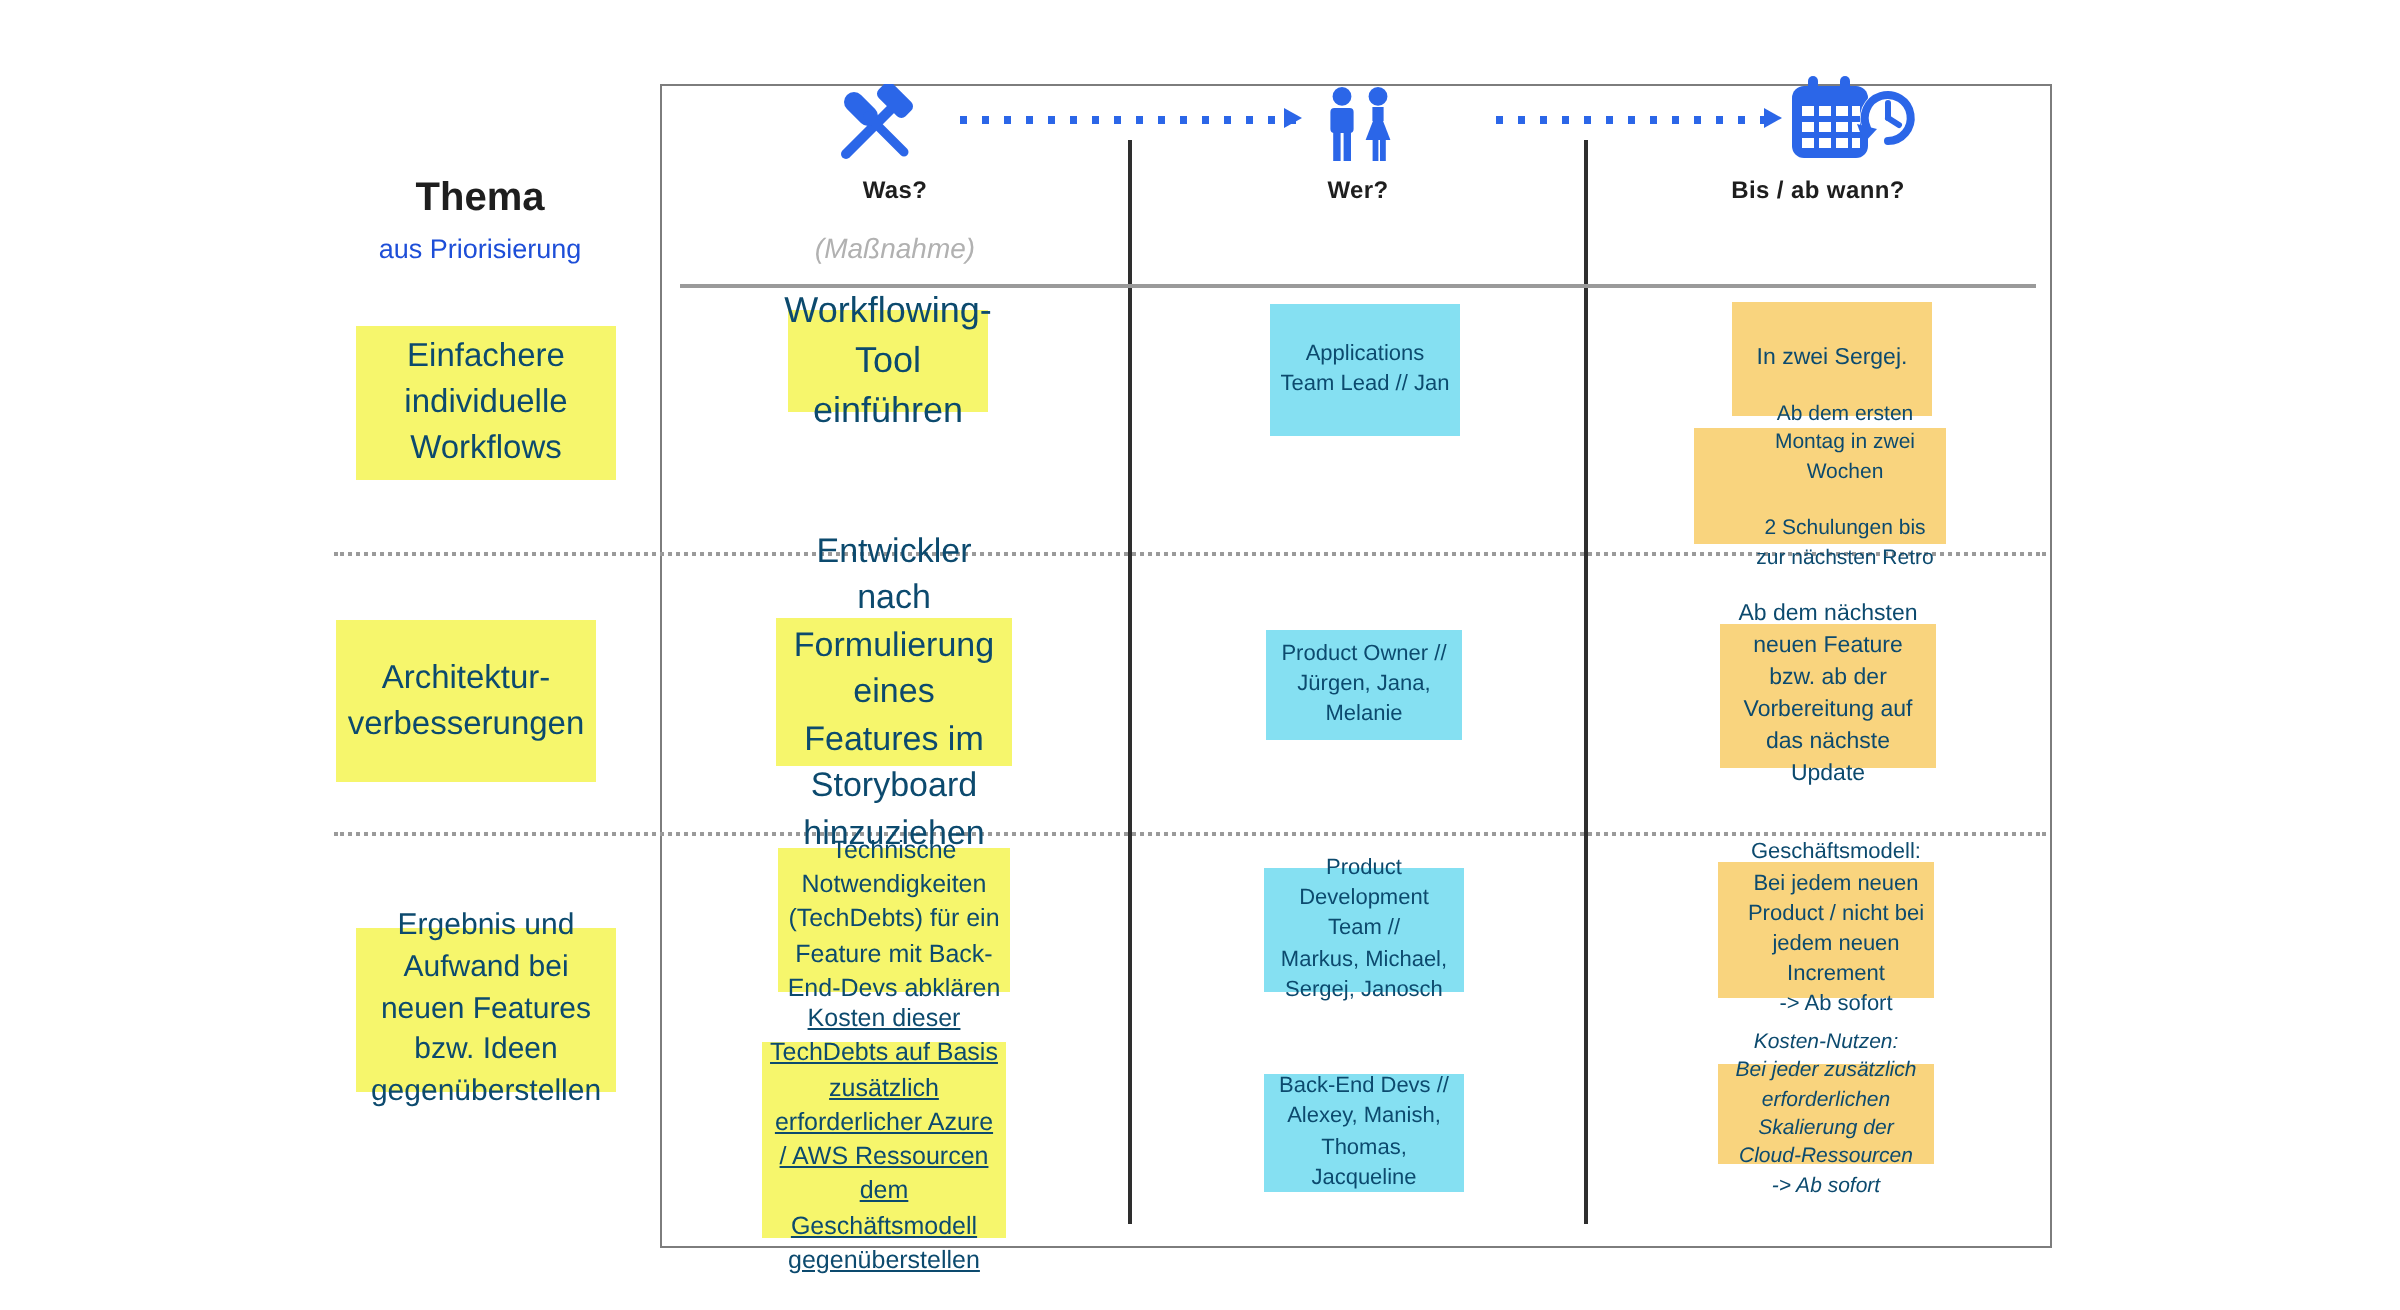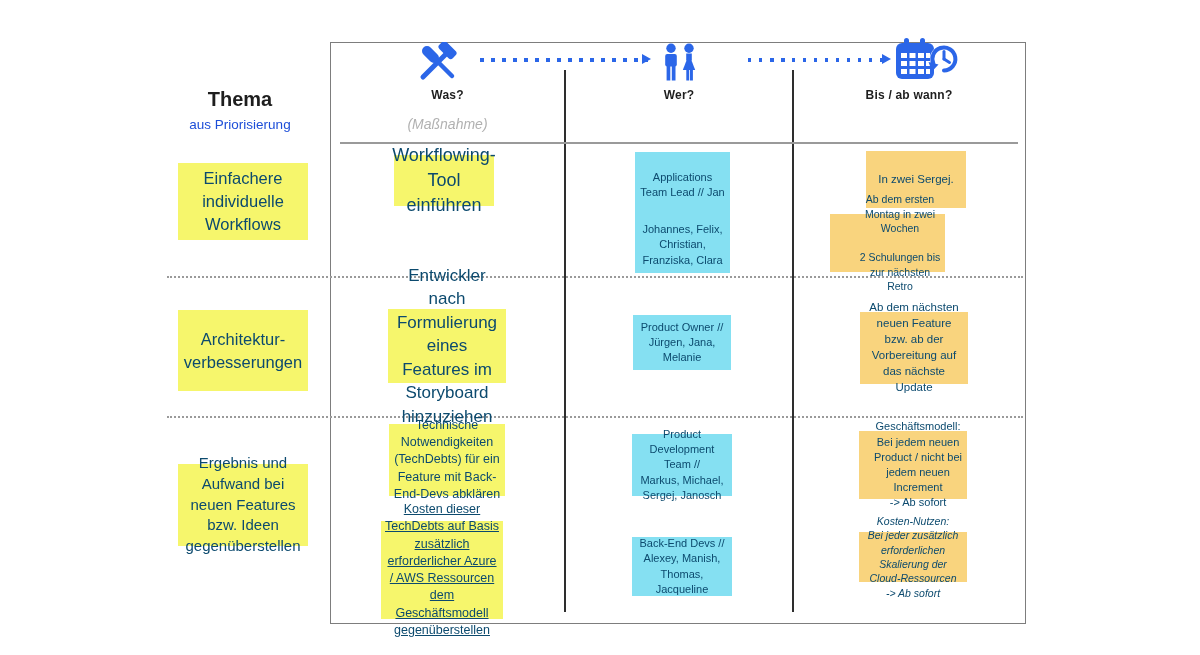--- a/index.html
+++ b/index.html
@@ -113,28 +113,27 @@
 
   <div class="col-title" style="left:370px;top:88px;width:155px;">Was?</div>
   <div class="col-sub" style="left:370px;top:116px;width:155px;">(Maßnahme)</div>
   <div class="col-title" style="left:599px;top:88px;width:160px;">Wer?</div>
   <div class="col-title" style="left:819px;top:88px;width:180px;">Bis / ab wann?</div>
 
   <div class="thema-title" style="left:160px;top:88px;width:160px;">Thema</div>
   <div class="thema-sub" style="left:160px;top:117px;width:160px;">aus Priorisierung</div>
 
   <div class="note n-yellow" style="left:178px;top:163px;width:130px;height:77px;font-size:16.5px;">Einfachere individuelle Workflows</div>
-  <div class="note n-yellow" style="left:178px;top:310px;width:130px;height:81px;font-size:16.5px;">Architektur-verbesserungen</div>
+  <div class="note n-yellow" style="left:168px;top:310px;width:130px;height:81px;font-size:16.5px;">Architektur-verbesserungen</div>
   <div class="note n-yellow" style="left:178px;top:464px;width:130px;height:82px;font-size:15px;">Ergebnis und Aufwand bei neuen Features bzw. Ideen gegenüberstellen</div>
 
   <div class="note n-yellow" style="left:394px;top:155px;width:100px;height:51px;font-size:18px;">Workflowing-Tool einführen</div>
   <div class="note n-cyan" style="left:635px;top:152px;width:95px;height:66px;font-size:11px;">Applications Team Lead // Jan</div>
-  <div class="note n-cyan" style="left:635px;top:217px;width:95px;height:56px;font-size:11px;">Johannes, Felix, Christian, Franziska, Clara</div>
   <div class="note n-orange" style="left:866px;top:151px;width:100px;height:57px;font-size:11.5px;">In zwei Sergej.</div>
-  <div class="note n-orange" style="left:830px;top:214px;width:115px;height:58px;font-size:10.5px;padding-left:29px;">Ab dem ersten Montag in zwei Wochen
+  <div class="note n-orange" style="left:847px;top:214px;width:126px;height:58px;font-size:10.5px;padding-left:29px;">Ab dem ersten Montag in zwei Wochen
 
 2 Schulungen bis zur nächsten Retro</div>
 
   <div class="note n-yellow" style="left:388px;top:309px;width:118px;height:74px;font-size:17px;">Entwickler nach Formulierung eines Features im Storyboard hinzuziehen</div>
   <div class="note n-cyan" style="left:633px;top:315px;width:98px;height:55px;font-size:11px;">Product Owner //
 Jürgen, Jana, Melanie</div>
   <div class="note n-orange" style="left:860px;top:312px;width:108px;height:72px;font-size:11.5px;">Ab dem nächsten neuen Feature bzw. ab der Vorbereitung auf das nächste Update</div>
 
   <div class="note n-yellow" style="left:389px;top:424px;width:116px;height:72px;font-size:12.5px;">Technische Notwendigkeiten (TechDebts) für ein Feature mit Back-End-Devs abklären</div>
   <div class="note n-yellow" style="left:381px;top:521px;width:122px;height:98px;font-size:12.5px;text-decoration:underline;">Kosten dieser TechDebts auf Basis zusätzlich erforderlicher Azure / AWS Ressourcen dem Geschäftsmodell gegenüberstellen</div>

